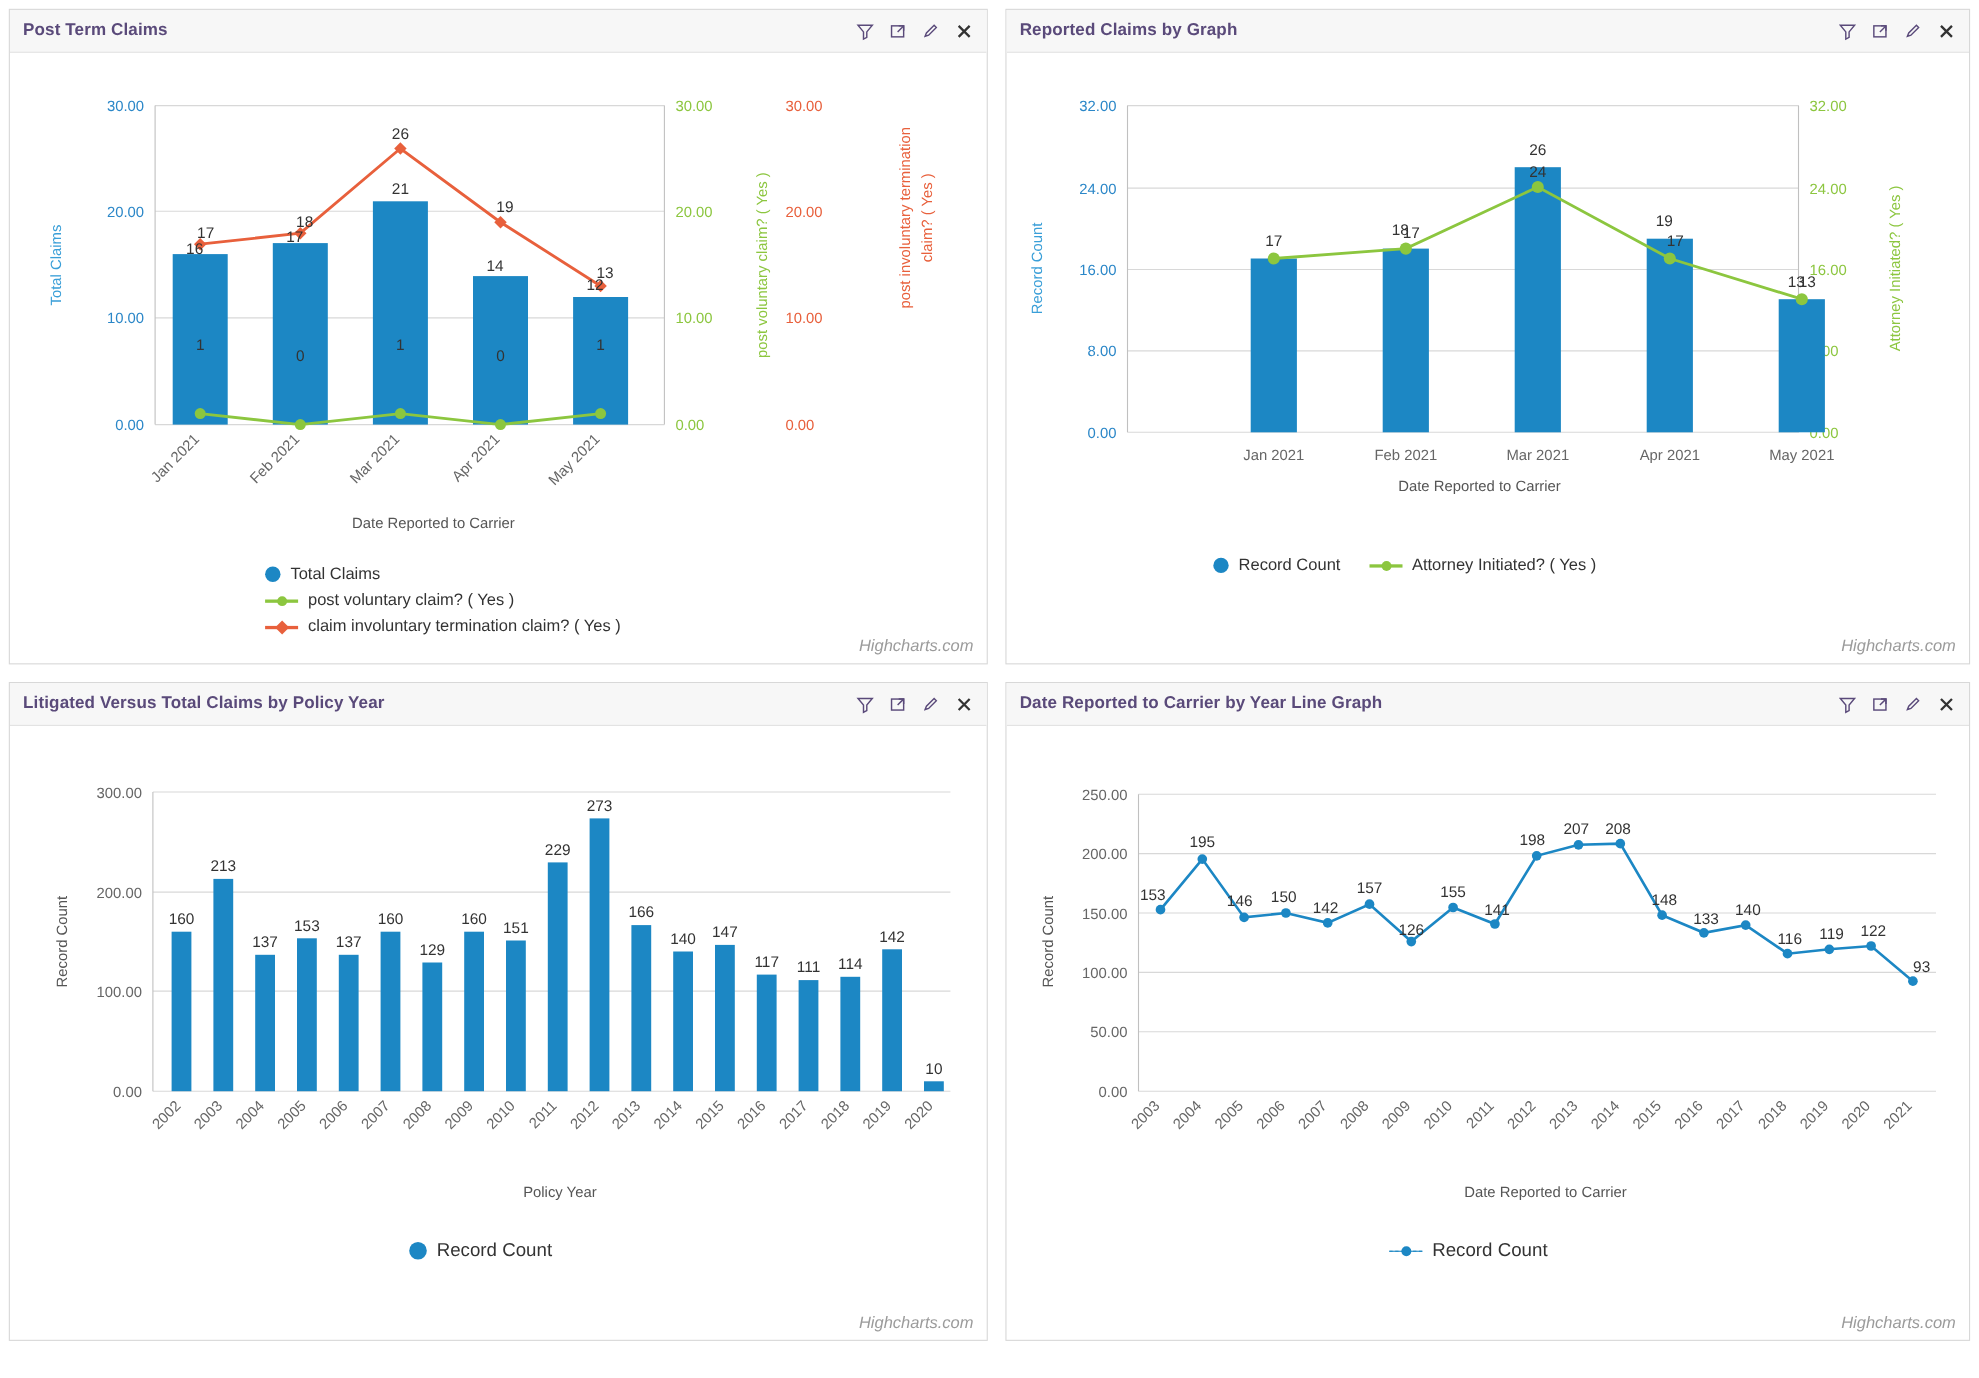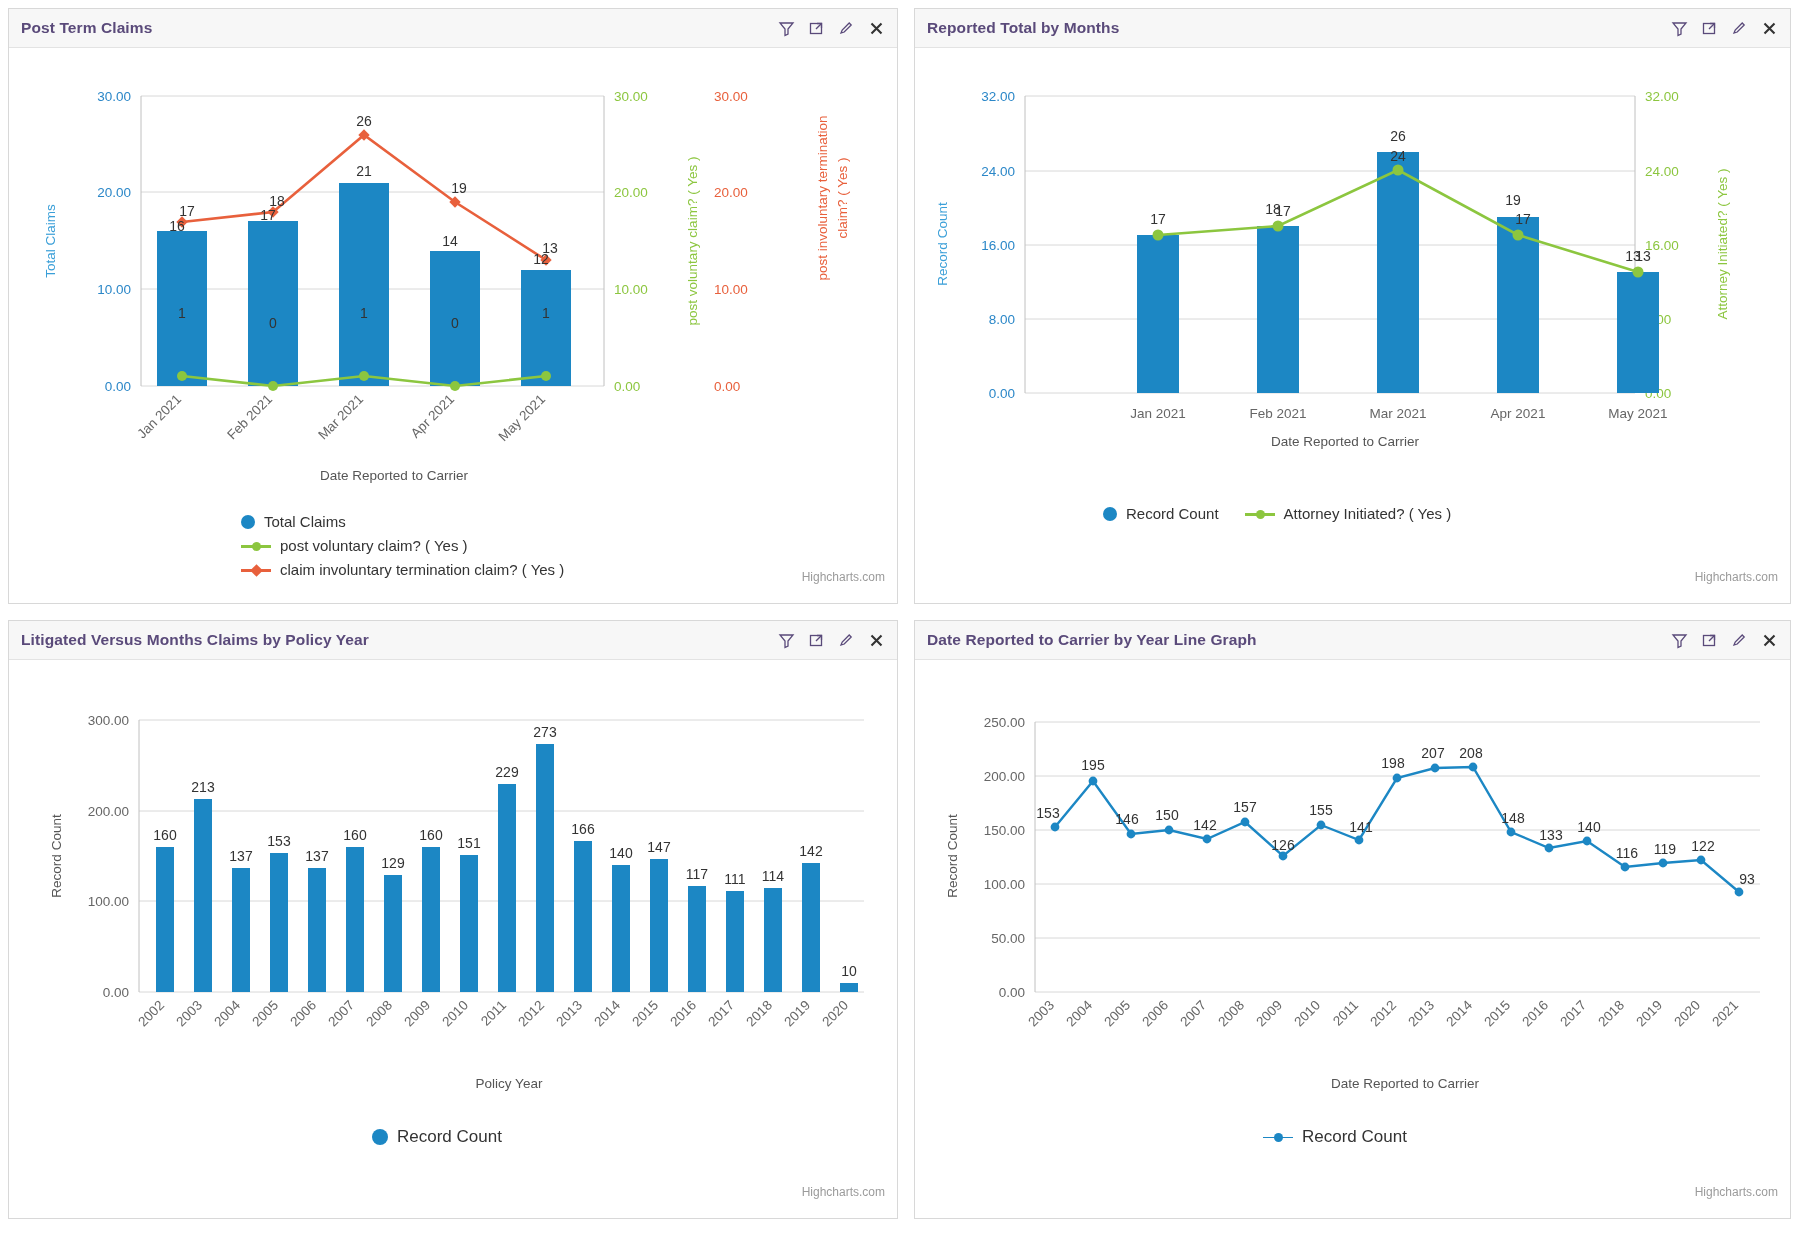--- a/index.html
+++ b/index.html
@@ -5,21 +5,21 @@
   html,body{margin:0;padding:0;background:#ffffff;}
   body{width:1799px;height:1253px;font-family:"Liberation Sans",sans-serif;color:#333;}
   .grid{display:grid;grid-template-columns:906px 893px;grid-template-rows:612px 615px;width:1799px;height:1253px;text-align:right;}
   .panel{border:1px solid #d8d8d8;background:#fff;margin:8px;position:relative;box-sizing:border-box;overflow:hidden;}
   .panel-head{height:38px;background:#f7f7f7;border-bottom:1px solid #e3e3e3;display:flex;align-items:center;padding:0 12px;}
   .panel-title{color:#5a4a7a;font-size:15.5px;font-weight:600;letter-spacing:.1px;}
   .panel-tools{margin-left:auto;display:flex;align-items:center;gap:13px;}
   .tool{width:17px;height:17px;display:inline-block;cursor:pointer;}
   .tool svg{display:block;}
   .chart-body{position:relative;width:100%;height:calc(100% - 38px);}
-  .hc-credit{position:absolute;right:12px;bottom:20px;font-size:12px;color:#9b9b9b;}
+  .hc-credit{position:absolute;right:12px;bottom:8px;font-size:15px;color:#9b9b9b;font-style:italic;}
   svg.chart{display:block;}
   .axis-line{stroke:#c0c0c0;stroke-width:1;}
   .grid-line{stroke:#d8d8d8;stroke-width:1;}
   .tick-lbl{font-size:13.5px;fill:#666;font-family:"Liberation Sans",sans-serif;}
   .tick-blue{fill:#2b87c8;}
   .tick-green{fill:#8cc63f;}
   .tick-orange{fill:#e8603c;}
   .ax-title{font-size:13.5px;font-family:"Liberation Sans",sans-serif;}
   .ax-blue{fill:#3a9fd8;}
   .ax-green{fill:#8cc63f;}
@@ -177,21 +177,21 @@
           <span class="lg-line orange"></span>
           <span>claim involuntary termination claim? ( Yes )</span>
         </span>
       </div>
       <span class="hc-credit">Highcharts.com</span>
     </div>
   </div>
 
   <div class="panel">
     <div class="panel-head">
-      <span class="panel-title">Reported Total by Months</span>
+      <span class="panel-title">Reported Claims by Graph</span>
       <span class="panel-tools">
         <span class="tool">
             <svg width="17" height="17" viewBox="0 0 17 17">
               <path d="M2 3h13l-5 6v5l-3 1.5V9z" fill="none" stroke="#5a4a7a" stroke-width="1.3"></path>
             </svg>
           </span>
         <span class="tool">
             <svg width="17" height="17" viewBox="0 0 17 17">
               <rect x="2.5" y="3.5" width="11" height="10" fill="none" stroke="#5a4a7a" stroke-width="1.3"></rect>
               <path d="M9 3.5h4.5V8" fill="none" stroke="#5a4a7a" stroke-width="1.3"></path>
@@ -283,21 +283,21 @@
           <span class="lg-line"></span>
           <span>Attorney Initiated? ( Yes )</span>
         </span>
       </div>
       <span class="hc-credit">Highcharts.com</span>
     </div>
   </div>
 
   <div class="panel">
     <div class="panel-head">
-      <span class="panel-title">Litigated Versus Months Claims by Policy Year</span>
+      <span class="panel-title">Litigated Versus Total Claims by Policy Year</span>
       <span class="panel-tools">
         <span class="tool">
             <svg width="17" height="17" viewBox="0 0 17 17">
               <path d="M2 3h13l-5 6v5l-3 1.5V9z" fill="none" stroke="#5a4a7a" stroke-width="1.3"></path>
             </svg>
           </span>
         <span class="tool">
             <svg width="17" height="17" viewBox="0 0 17 17">
               <rect x="2.5" y="3.5" width="11" height="10" fill="none" stroke="#5a4a7a" stroke-width="1.3"></rect>
               <path d="M9 3.5h4.5V8" fill="none" stroke="#5a4a7a" stroke-width="1.3"></path>

